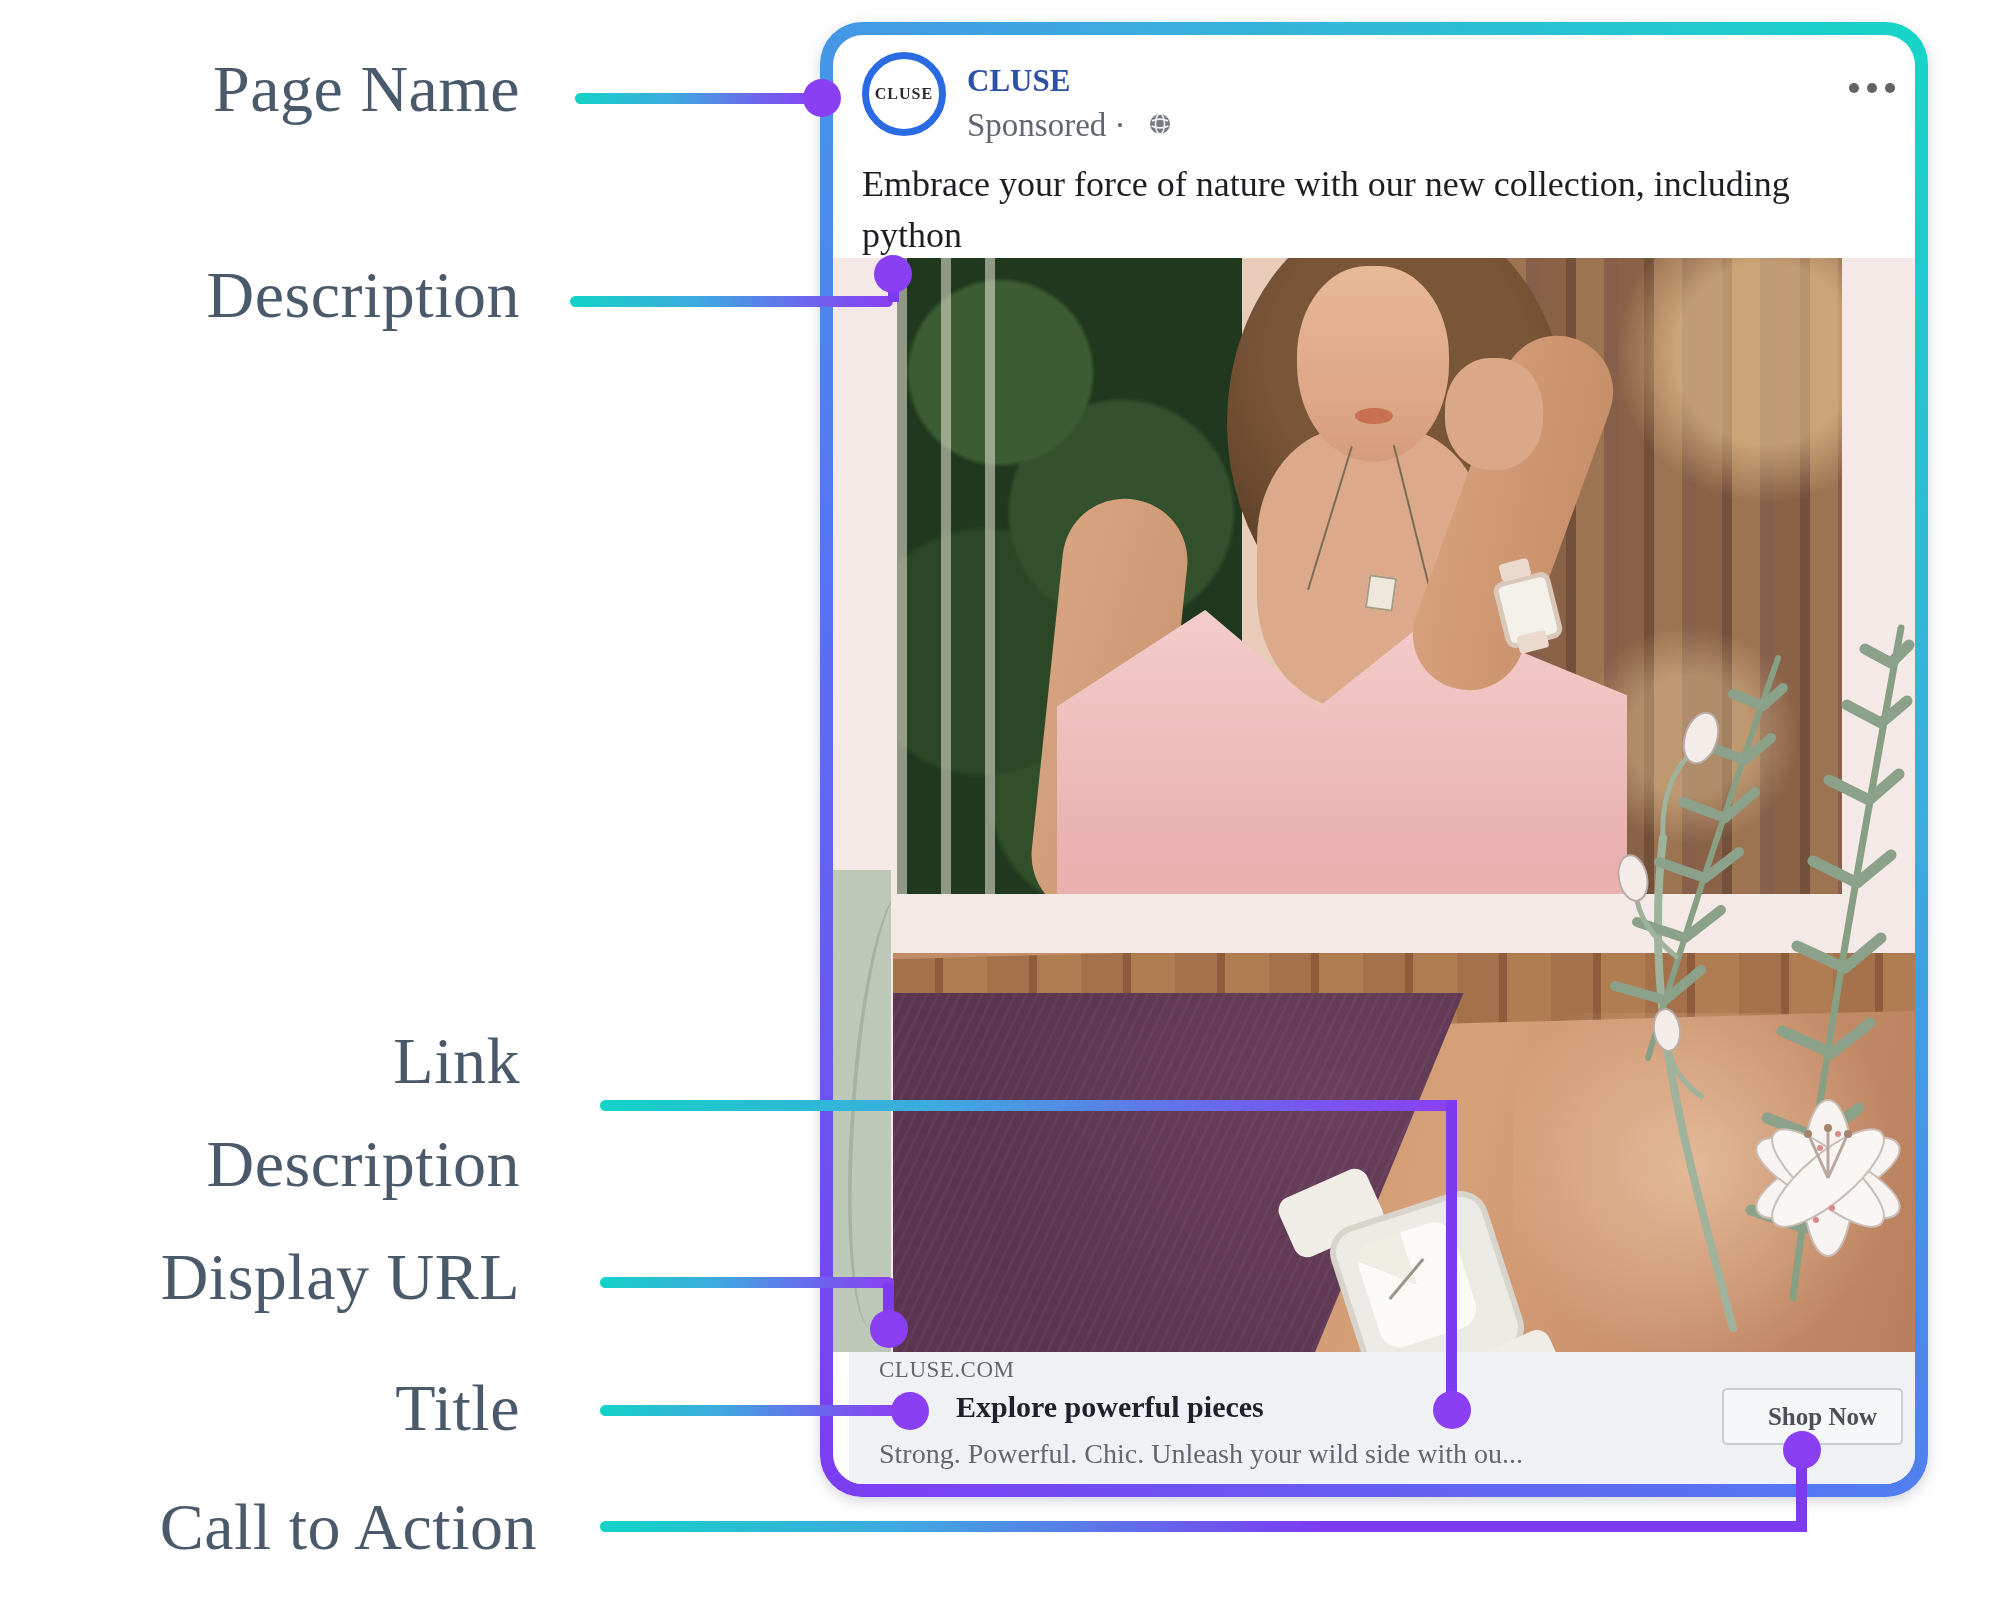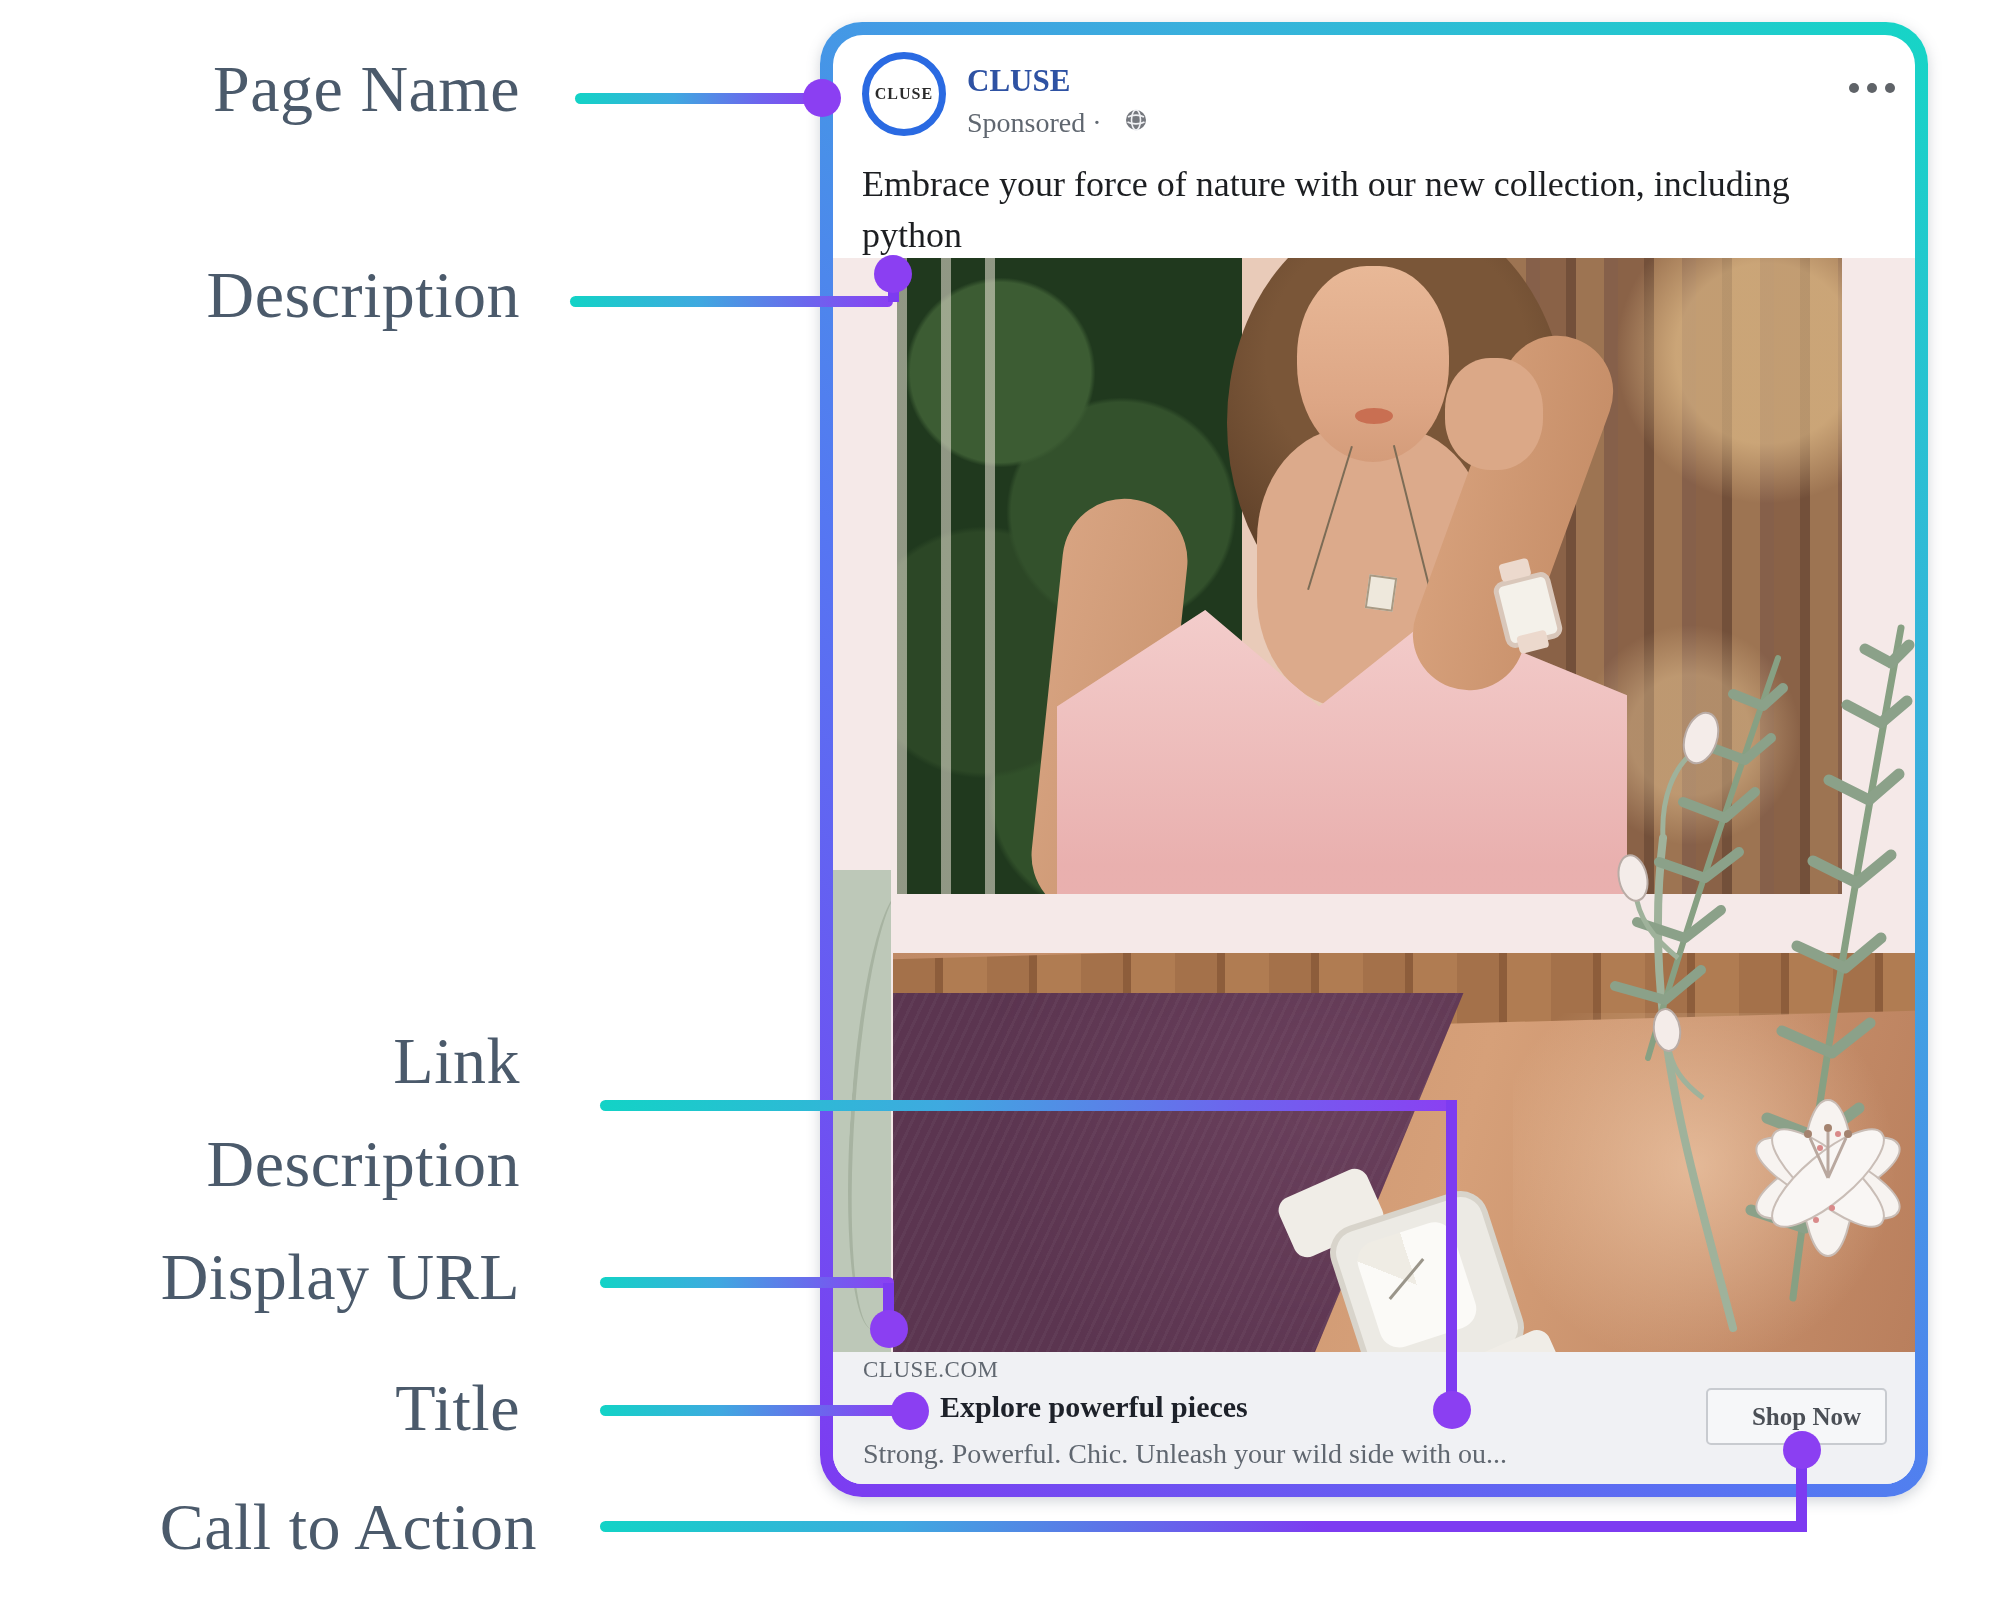--- a/index.html
+++ b/index.html
@@ -51,21 +51,21 @@
            background:linear-gradient(45deg,#7d3bf1 0%,#5577f2 38%,#38b1dc 72%,#16d5c6 100%);
            box-shadow:0 4px 14px rgba(90,100,120,.28);z-index:10;}
   #ad-inner{position:absolute;left:13px;top:13px;width:1082px;height:1449px;background:#fff;border-radius:30px;overflow:hidden;}
 
   
   #ad-logo{position:absolute;left:29px;top:17px;width:84px;height:84px;border-radius:50%;
            border:7px solid var(--logo-ring-blue,#2a6ae2);background:#fff;box-sizing:border-box;
            display:flex;align-items:center;justify-content:center;}
   #ad-logo span{font-size:16px;font-weight:bold;letter-spacing:1px;color:#2b2b2b;}
   #ad-page-name{position:absolute;left:134px;top:28px;font-size:31px;font-weight:bold;color:var(--page-name-blue,#2e52a3);}
-  #ad-sponsored{position:absolute;left:134px;top:72px;font-size:28px;color:var(--muted-gray,#606770);display:flex;align-items:flex-end;gap:22px;}
+  #ad-sponsored{position:absolute;left:134px;top:72px;font-size:33px;color:var(--muted-gray,#606770);display:flex;align-items:flex-end;gap:22px;}
   #globe-icon{display:inline-block;}
   #menu-dots{position:absolute;right:20px;top:48px;display:flex;gap:8px;cursor:pointer;}
   #menu-dots i{width:10px;height:10px;border-radius:50%;background:#5f6368;display:block;}
 
   
   #ad-body{position:absolute;left:29px;top:124px;width:1020px;font-size:36px;line-height:1.43;
            color:var(--body-text-color,#1c1e21);white-space:pre-line;}
 
   
   #ad-image{position:absolute;left:0;top:223px;width:1082px;height:1094px;background:#f5e9e8;overflow:hidden;}
@@ -129,21 +129,21 @@
 
   
   #sage-strip{position:absolute;left:0;top:612px;width:58px;height:482px;background:#bdc8b8;overflow:hidden;}
   #sage-strip::after{content:"";position:absolute;left:18px;top:20px;width:70px;height:440px;border-radius:50%;
      border-left:4px solid #a7b3a1;transform:rotate(4deg);}
 
   
   #botanical{position:absolute;left:600px;top:280px;width:482px;height:814px;z-index:5;}
 
   
-  #ad-footer{position:absolute;left:0;top:1317px;width:1082px;height:132px;background:var(--footer-bg,#f0f1f4);}
+  #ad-footer{position:absolute;left:16px;top:1317px;width:1082px;height:132px;background:var(--footer-bg,#f0f1f4);}
   #ad-display-url{position:absolute;left:30px;top:5px;font-size:23px;color:var(--muted-gray,#606770);letter-spacing:.5px;}
   #ad-headline{position:absolute;left:107px;top:38px;font-size:30px;font-weight:bold;color:#1d2129;}
   #ad-link-desc{position:absolute;left:30px;top:86px;font-size:28px;color:var(--muted-gray,#606770);white-space:nowrap;}
   #ad-cta-btn{position:absolute;right:28px;top:36px;width:181px;height:57px;box-sizing:border-box;
      background:var(--button-bg,#f6f7f9);border:2px solid var(--button-border,#c8cbd0);border-radius:5px;
      font-size:25px;font-weight:bold;color:var(--button-text,#4b4f56);
      display:flex;align-items:center;justify-content:center;cursor:pointer;padding-left:20px;}
 </style>
 </head>
 <body>

